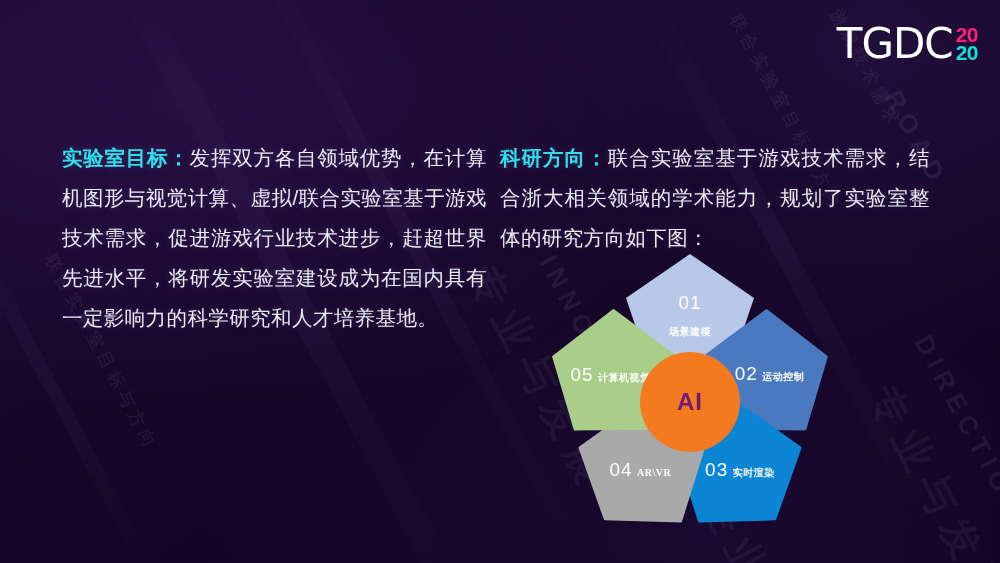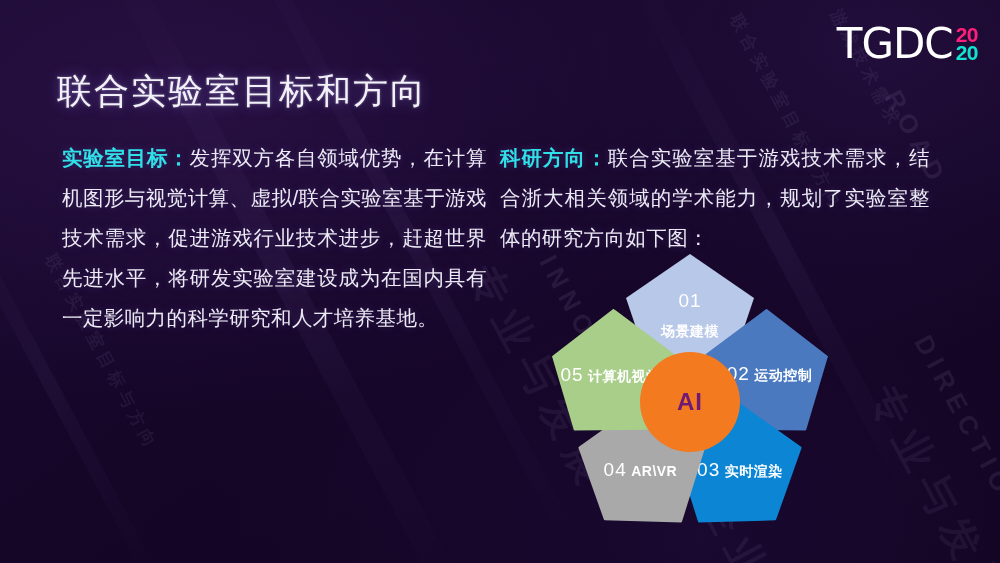--- a/index.html
+++ b/index.html
@@ -75,21 +75,21 @@
   
   .diagram { position:absolute; left:510px; top:252px; width:380px; height:300px; }
   .pent {
     position:absolute;
     display:flex; flex-direction:column;
     align-items:center; justify-content:center;
     color:#ffffff; text-align:center;
     clip-path:polygon(50% 0%, 100% 36%, 81% 95%, 19% 95%, 0% 36%);
   }
   .pent .num { font-size:19px; font-weight:400; letter-spacing:1px; line-height:1.1; }
-  .pent .lbl { font-size:14px; font-weight:700; letter-spacing:0.5px; margin-top:12px; line-height:1.1; }
+  .pent .lbl { font-size:10px; font-weight:700; letter-spacing:0.5px; margin-top:12px; line-height:1.1;font-family:Liberation Serif, serif; }
 
   .p01 { width:128px; height:122px; left:116px; top:2px;   background:#b8c8e8; }
   .p02 { width:128px; height:122px; left:196px; top:62px;  background:#4a79c0; transform:rotate(72deg); }
   .p03 { width:128px; height:122px; left:166px; top:158px; background:#0c86d4; transform:rotate(144deg); }
   .p04 { width:128px; height:122px; left:66px;  top:158px; background:#a9a9a9; transform:rotate(216deg); }
   .p05 { width:128px; height:122px; left:36px;  top:62px;  background:#a9ce89; transform:rotate(288deg); }
 
   .p02 .inner, .p03 .inner, .p04 .inner, .p05 .inner { display:block; }
   .p02 > .inner { transform:rotate(-72deg); }
   .p03 > .inner { transform:rotate(-144deg); }
@@ -128,21 +128,20 @@
   </div>
 
   <div class="logo">
     <span class="logo-word">TGDC</span>
     <span class="logo-years">
       <span class="logo-20a">20</span>
       <span class="logo-20b">20</span>
     </span>
   </div>
 
-  <div class="title">联合实验室目标和方向</div>
 
   <div class="col col-left">
     <p class="para"><span class="lead">实验室目标：</span><span>发挥双方各自领域优势，在计算机图形与视觉计算、虚拟/联合实验室基于游戏技术需求，促进游戏行业技术进步，赶超世界先进水平，将研发实验室建设成为在国内具有一定影响力的科学研究和人才培养基地。</span></p>
   </div>
 
   <div class="col col-right">
     <p class="para"><span class="lead">科研方向：</span><span>联合实验室基于游戏技术需求，结合浙大相关领域的学术能力，规划了实验室整体的研究方向如下图：</span></p>
   </div>
 
   <div class="diagram">

